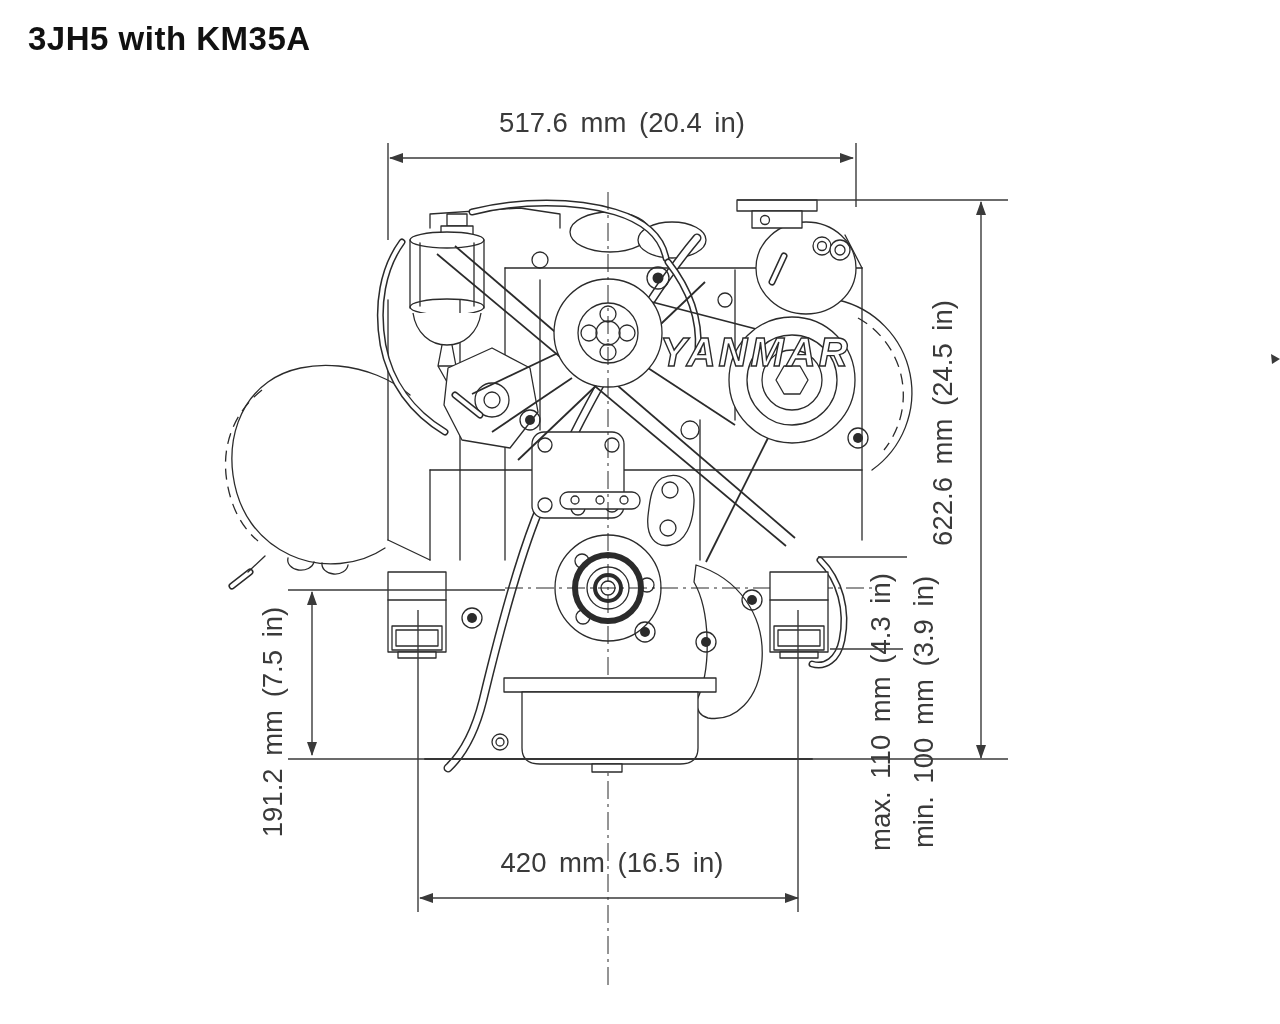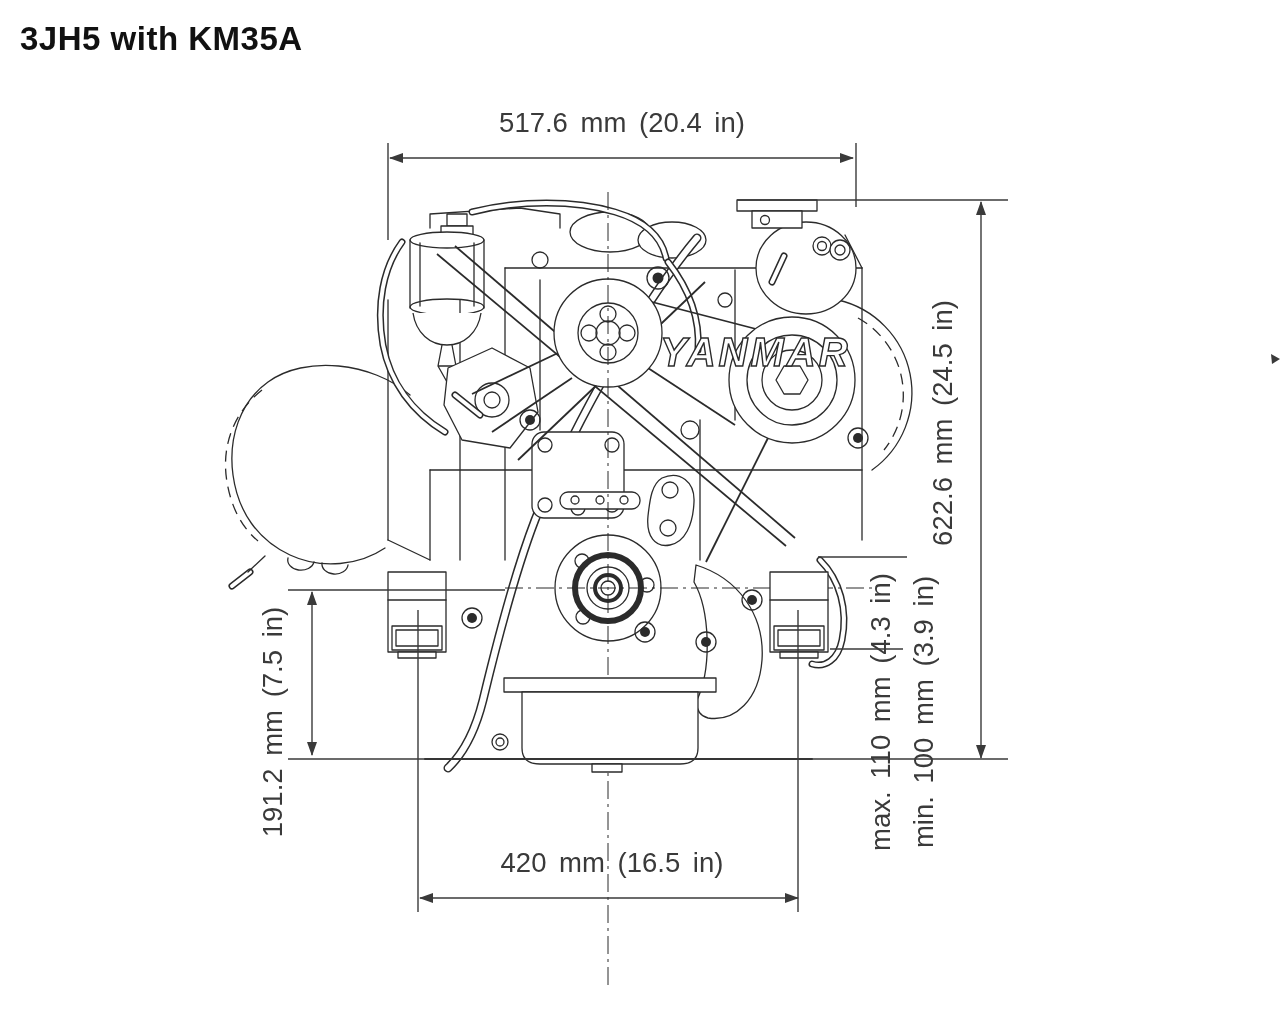--- a/index.html
+++ b/index.html
@@ -1,18 +1,18 @@
 <!DOCTYPE html>
 <html><head>
 <meta charset="utf-8">
 <style>
   html,body{margin:0;padding:0;background:#fff;}
   .canvas{position:relative;width:1280px;height:1024px;background:#ffffff;overflow:hidden;
           font-family:"Liberation Sans",sans-serif;}
-  .page-title{position:absolute;left:20px;top:20px;margin:0;font-size:33px;font-weight:bold;
+  .page-title{position:absolute;left:28px;top:20px;margin:0;font-size:33px;font-weight:bold;
               color:#111;letter-spacing:.5px;font-family:"Liberation Sans",sans-serif;}
   svg{position:absolute;left:0;top:0;}
   .art{stroke:#2b2b2b;stroke-width:1.3;fill:none;stroke-linecap:round;stroke-linejoin:round;}
   .artw{stroke:#2b2b2b;stroke-width:1.3;fill:#ffffff;stroke-linejoin:round;}
   .tube{stroke:#2b2b2b;stroke-width:9;fill:none;stroke-linecap:round;}
   .tubecore{stroke:#ffffff;stroke-width:6;fill:none;stroke-linecap:round;}
   .tube2{stroke:#2b2b2b;stroke-width:7;fill:none;stroke-linecap:round;}
   .tube2core{stroke:#ffffff;stroke-width:4;fill:none;stroke-linecap:round;}
   .belt{stroke:#2b2b2b;stroke-width:1.8;fill:none;}
   .dim{stroke:#3a3a3a;stroke-width:1.4;fill:none;}

